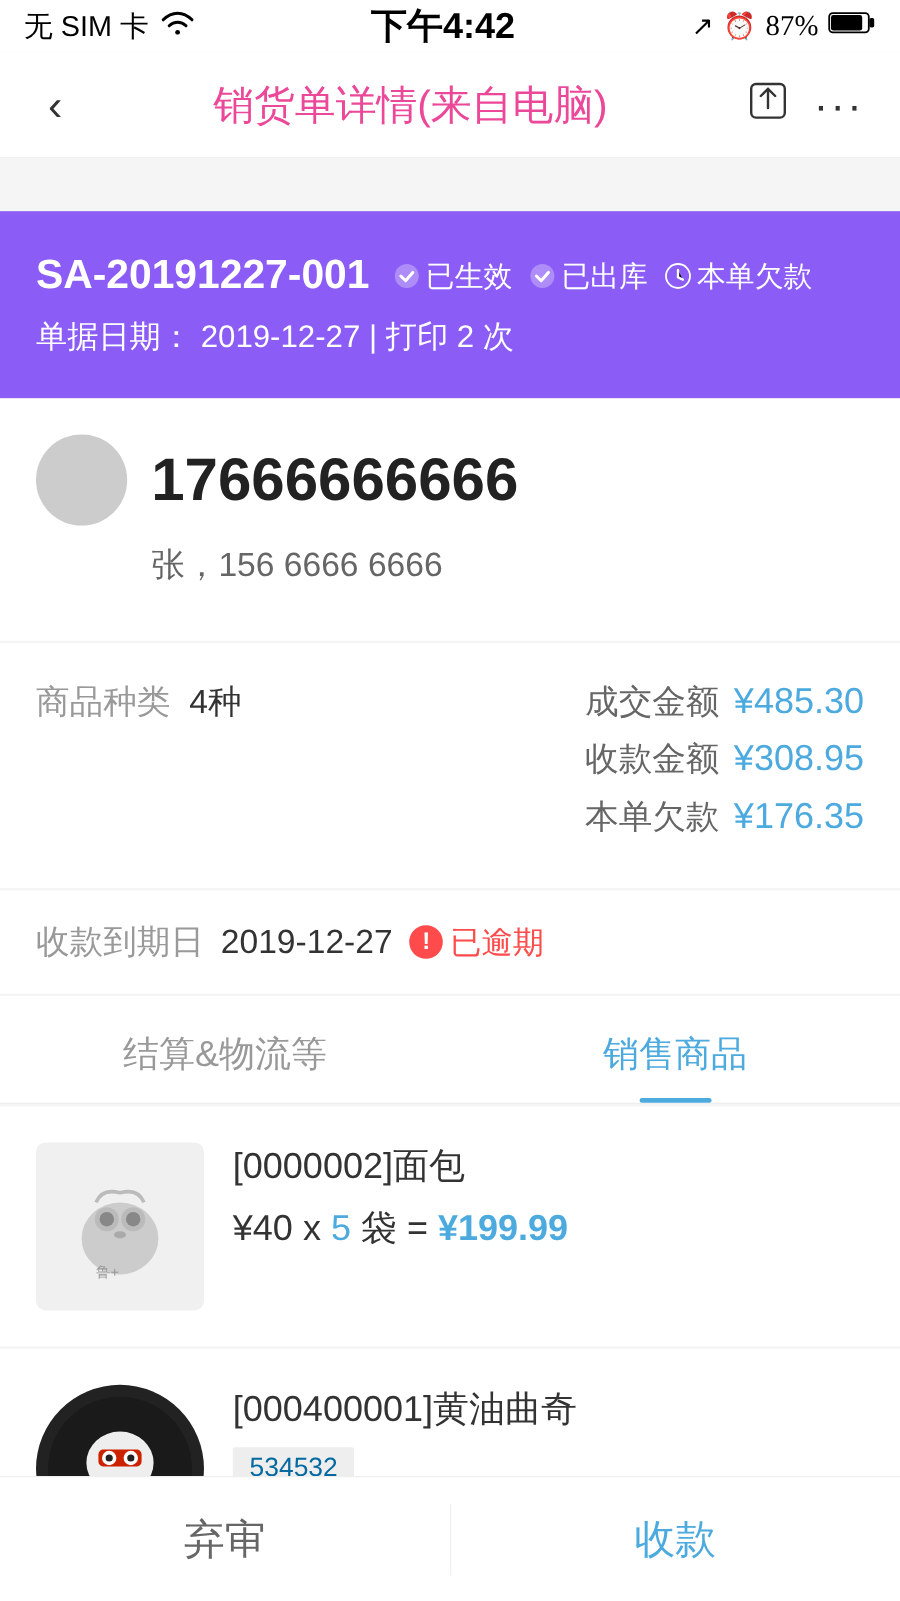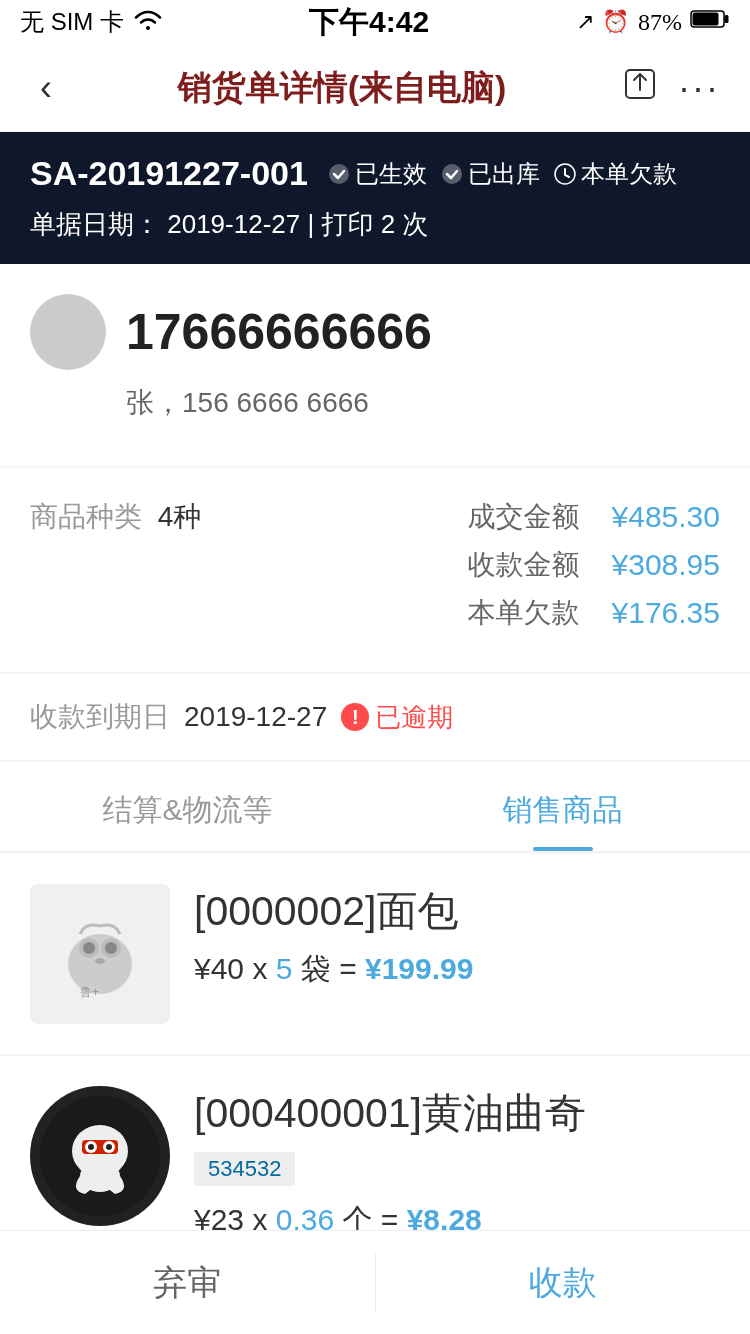--- a/index.html
+++ b/index.html
@@ -38,38 +38,39 @@
       border-bottom: 1px solid #eee;
     }
     .nav-back {
       font-size: 36px;
       color: #333;
       cursor: pointer;
       padding: 10px;
     }
     .nav-title {
       font-size: 34px;
-      font-weight: 700;
-      color: #7f1d1d;
+      font-weight: 400;
+      color: #ec4899;
     }
     .nav-actions {
       display: flex;
       align-items: center;
       gap: 20px;
     }
     .nav-action-btn {
       font-size: 28px;
       color: #333;
       cursor: pointer;
     }
 
     
     .order-header {
-      background: #0f172a;
-      padding: 22px 30px;
+      background: #8b5cf6;
+      padding: 34px 30px;
+      margin-top: 44px;
     }
     .order-header-top {
       display: flex;
       align-items: center;
       gap: 20px;
       margin-bottom: 14px;
     }
     .order-id {
       font-size: 34px;
       font-weight: 700;
@@ -156,21 +157,21 @@
       color: #333;
     }
     .summary-label { color: #999; margin-right: 8px; }
     .summary-right {
       text-align: right;
     }
     .summary-row {
       display: flex;
       justify-content: flex-end;
       align-items: center;
-      gap: 32px;
+      gap: 12px;
       margin-bottom: 10px;
       font-size: 28px;
     }
     .summary-row-label { color: #666; }
     .amount-blue { color: #4DAADF; font-size: 30px; }
 
     
     .due-section {
       background: #fff;
       padding: 24px 30px;
@@ -253,21 +254,21 @@
       background: #f0f0f0;
       border-radius: 8px;
       display: flex;
       align-items: center;
       justify-content: center;
       flex-shrink: 0;
       overflow: hidden;
     }
     .product-info { flex: 1; }
     .product-name {
-      font-size: 41px;
+      font-size: 30px;
       color: #333;
       margin-bottom: 10px;
     }
     .product-sku-badge {
       display: inline-block;
       background: #eee;
       color: #0369a1;
       font-size: 22px;
       padding: 4px 14px;
       border-radius: 2px;

